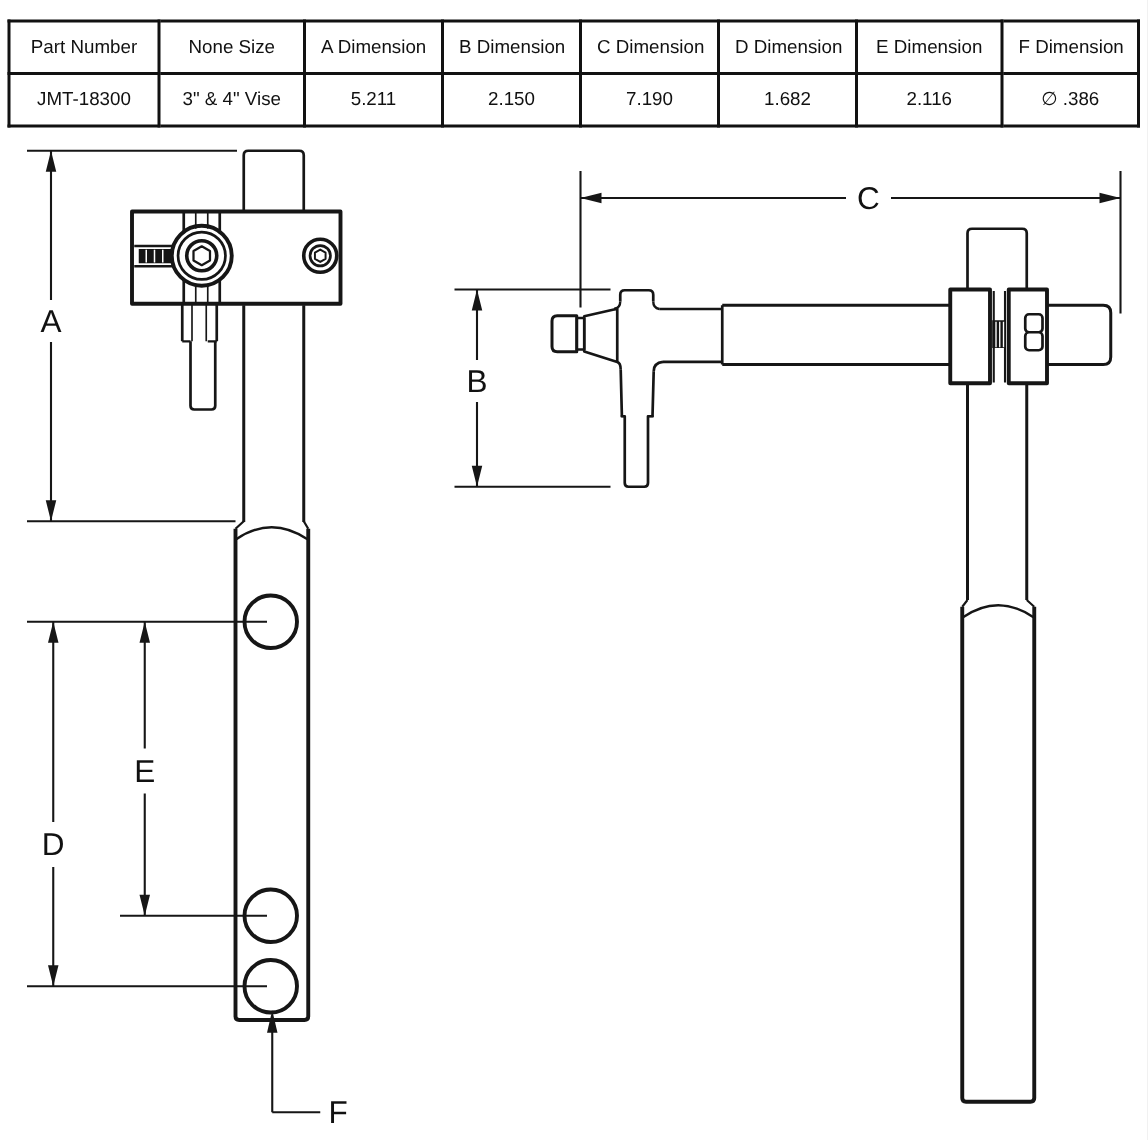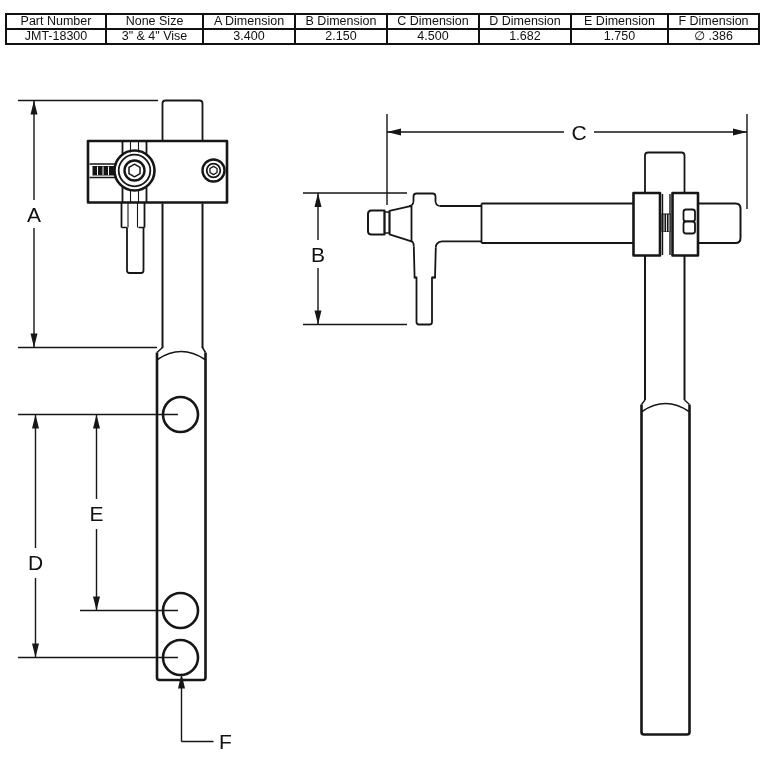--- a/index.html
+++ b/index.html
@@ -7,21 +7,21 @@
     position:relative;width:765px;height:760px;background:#ffffff;
     font-family:"Liberation Sans",sans-serif;overflow:hidden;
   }
   table.dim-table{
     position:absolute;left:5px;top:13px;width:753px;
     border-collapse:collapse;table-layout:fixed;
     font-size:12.5px;color:#111;
   }
   table.dim-table td,table.dim-table th{
     border:2px solid #111;height:13px;line-height:13px;
-    padding:0;text-align:center;font-weight:normal;
+    padding:10px;text-align:center;font-weight:normal;
     white-space:nowrap;overflow:hidden;
   }
   svg.drawing{position:absolute;left:0;top:0;}
   svg.drawing path,svg.drawing line,svg.drawing rect,svg.drawing circle,svg.drawing polyline{
     vector-effect:none;
   }
   .dim-label{font-family:"Liberation Sans",sans-serif;font-size:21px;fill:#111;}
 </style>
 </head>
 <body>
@@ -46,25 +46,25 @@
       <th>A Dimension</th>
       <th>B Dimension</th>
       <th>C Dimension</th>
       <th>D Dimension</th>
       <th>E Dimension</th>
       <th>F Dimension</th>
     </tr>
     <tr>
       <td>JMT-18300</td>
       <td>3" &amp; 4" Vise</td>
-      <td>3.400</td>
+      <td>5.211</td>
       <td>2.150</td>
-      <td>4.500</td>
+      <td>7.190</td>
       <td>1.682</td>
-      <td>1.750</td>
+      <td>2.116</td>
       <td>∅ .386</td>
     </tr>
   </tbody>
     </table>
 
   <svg class="drawing" width="765" height="760" viewBox="0 0 765 760" fill="none" stroke="#161616" stroke-width="2" stroke-linecap="butt" stroke-linejoin="round">
 
     <g>
 
       <path stroke-width="1.8" d="M162.5,141 L162.5,103.5 Q162.5,100.5 165.5,100.5 L199.5,100.5 Q202.5,100.5 202.5,103.5 L202.5,141"></path>

